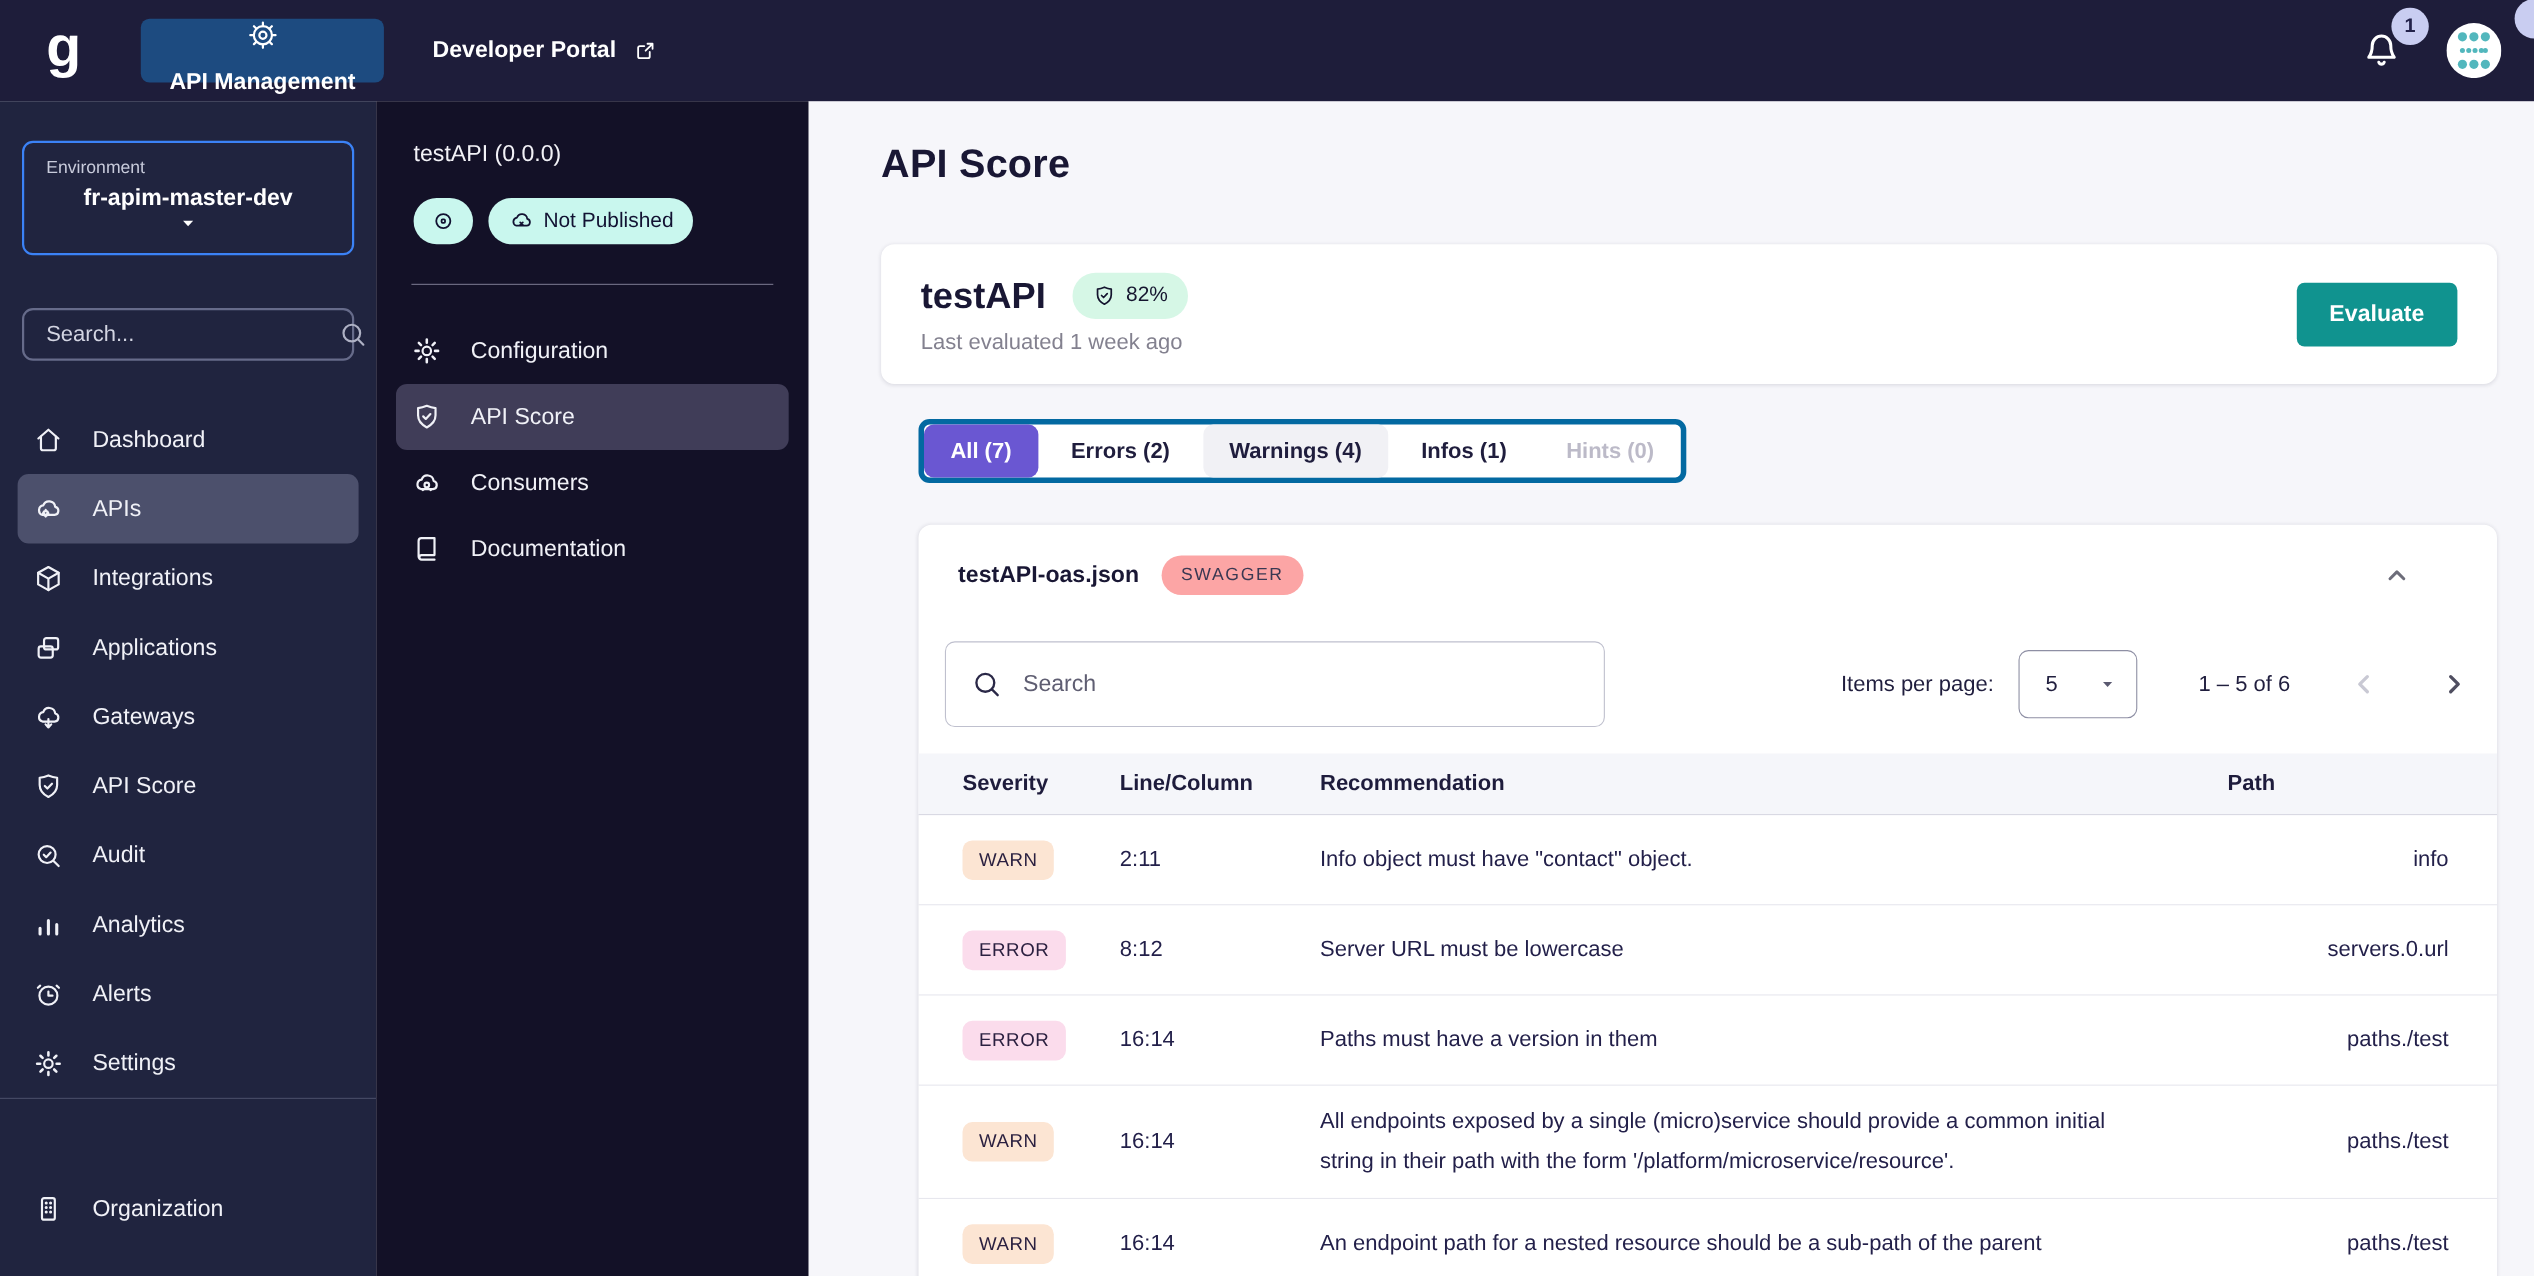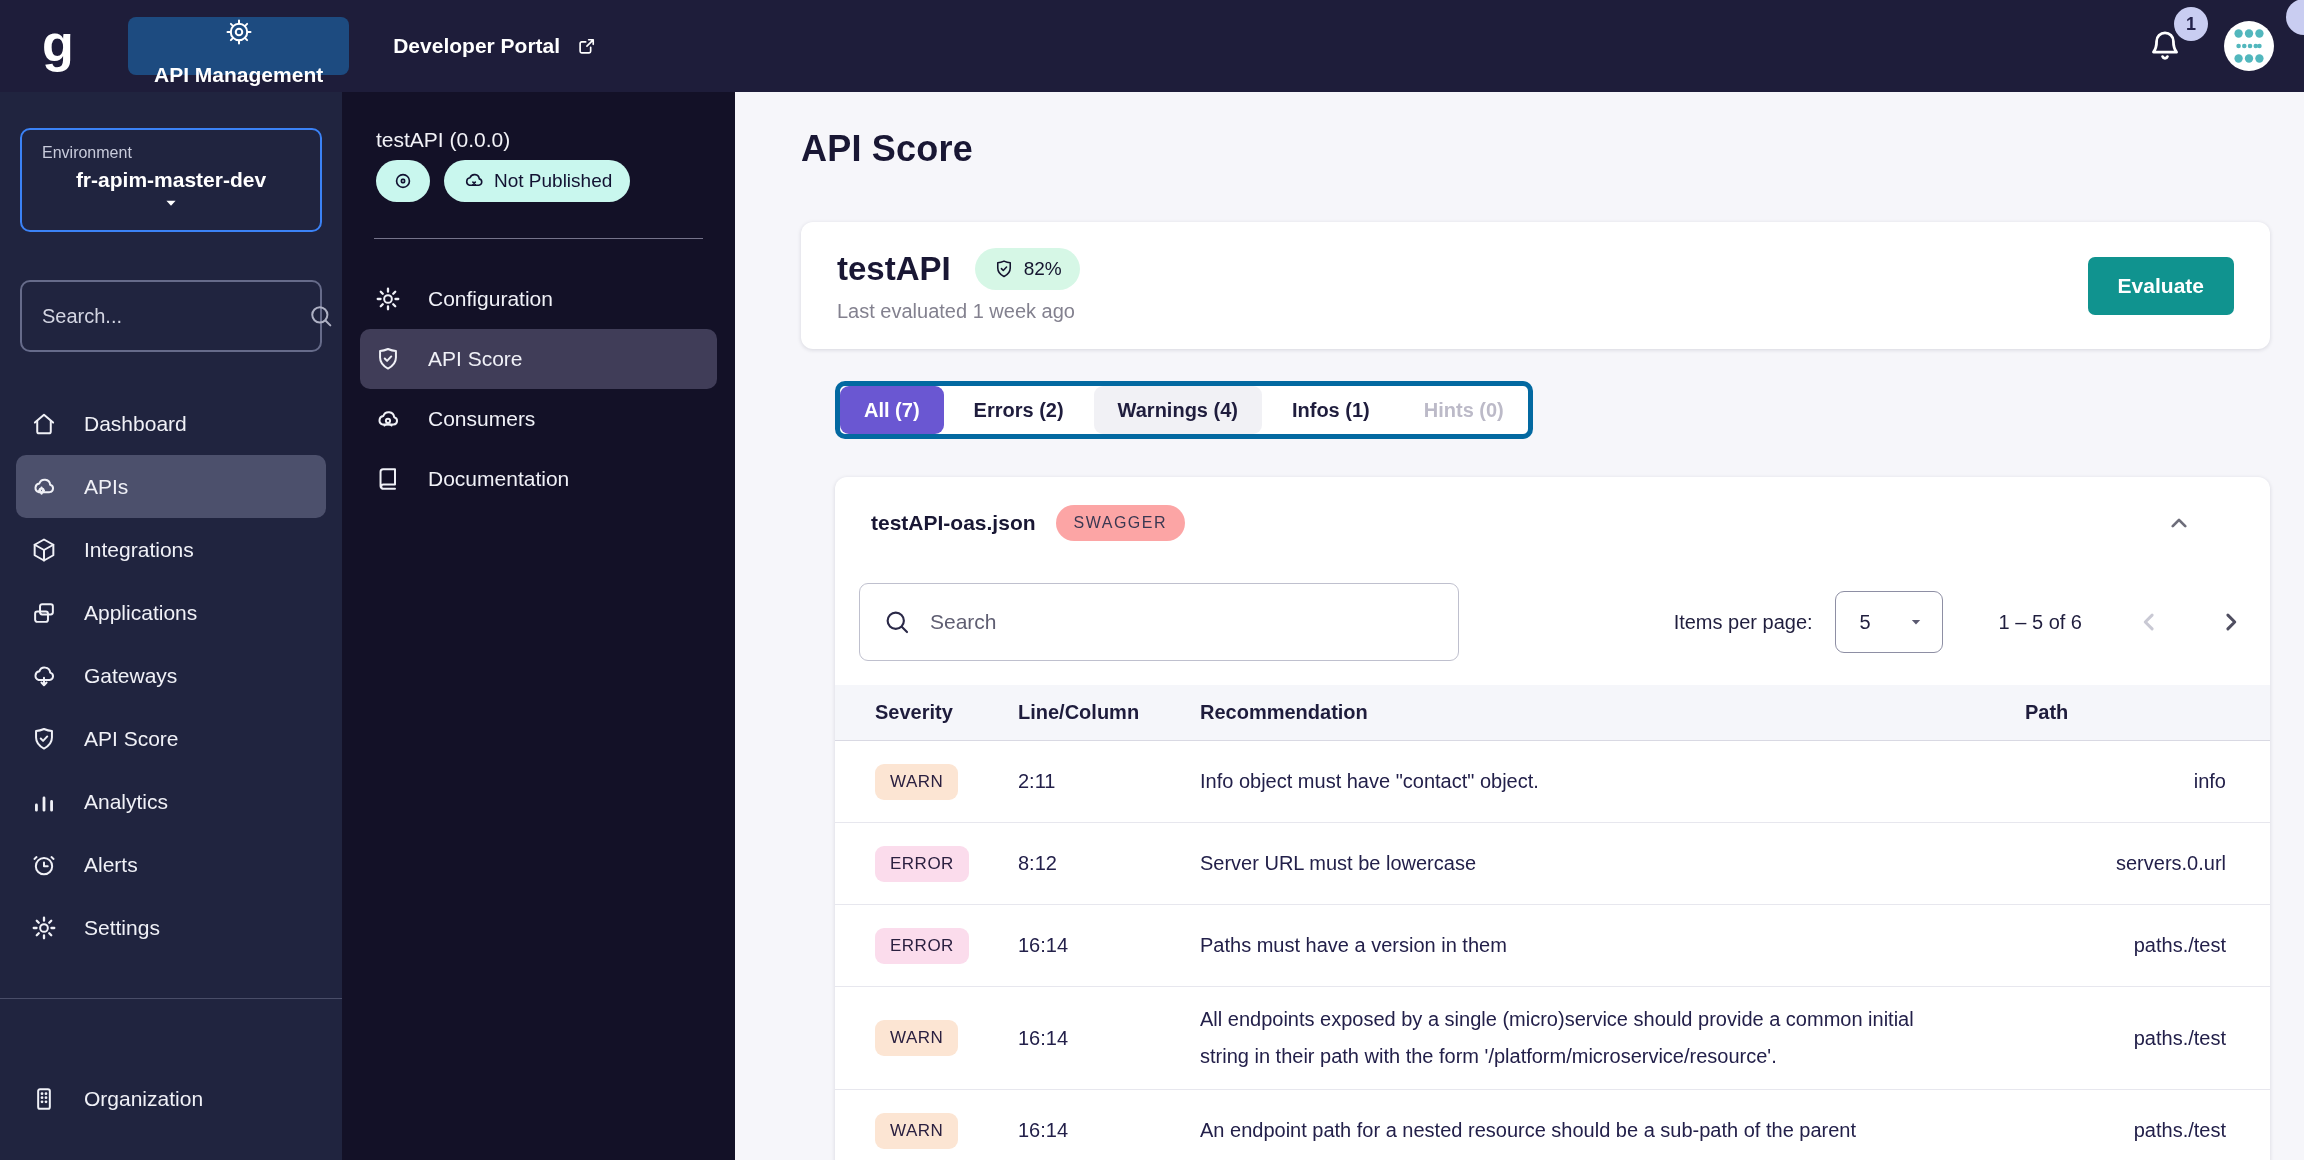--- a/index.html
+++ b/index.html
@@ -38,21 +38,21 @@
   .nav-item { display:flex; align-items:center; gap:26px; height:63px; padding:0 14px; border-radius:10px; color:#f0f1f7; font-size:21px; cursor:pointer; }
   .nav-item .icon { color:#f0f1f7; }
   .nav-item.active { background:#4c506c; }
   .sb1-bottom { margin-top:auto; }
   .sb1-divider { height:1px; background:#494d68; margin:0 -16px; }
   .sb1-org { padding:28px 0 30px 0; }
 
   
   .sidebar2 { width:393px; background:#131127; color:#eef0f6; padding:36px 18px 0 18px; flex:0 0 auto; }
   .api-title { font-size:21px; color:#f2f2f7; padding:0 16px; }
-  .api-badges { display:flex; gap:14px; margin-top:8px; padding:0 16px; }
+  .api-badges { display:flex; gap:14px; margin-top:28px; padding:0 16px; }
   .pill { background:#c9f7ee; color:#121232; border-radius:22px; height:42px; display:flex; align-items:center; gap:8px; padding:0 18px; font-size:19px; font-weight:500; }
   .pill .icon { color:#121232; }
   .pill.icon-only { padding:0 16px; }
   .sb2-divider { height:1px; background:#75738a; margin:36px 14px 30px 14px; }
   .nav2 .nav-item { height:60px; }
   .nav2 .nav-item.active { background:#403d58; }
 
   
   .main { flex:1; min-width:0; padding:36px 34px 0 66px; overflow:hidden; }
   .page-title { font-size:36px; font-weight:700; color:#191734; letter-spacing:.2px; }
@@ -233,20 +233,29 @@
             <span>Gateways</span>
           </div>
           <div class="nav-item ">
             <span class="icon">
               <svg width="28" height="28" viewBox="0 0 24 24" fill="none" stroke="currentColor" stroke-width="1.7" stroke-linecap="round" stroke-linejoin="round">
                 <path d="M12 3.4c2.3 1 4.6 1.6 6.8 1.8v5.6c0 4.2-2.7 7.3-6.8 9.4-4.1-2.1-6.8-5.2-6.8-9.4V5.2C7.4 5 9.7 4.4 12 3.4z"></path>
                 <path d="M9.2 11.6l2 2 3.6-3.8"></path>
               </svg>
             </span>
             <span>API Score</span>
+          </div>
+          <div class="nav-item ">
+            <span class="icon">
+              <svg width="28" height="28" viewBox="0 0 24 24" fill="none" stroke="currentColor" stroke-width="1.7" stroke-linecap="round" stroke-linejoin="round">
+                <circle cx="11" cy="11" r="6.6"></circle>
+                <path d="M15.8 15.8L20 20M8.4 11.2l1.9 1.9 3.4-3.6"></path>
+              </svg>
+            </span>
+            <span>Audit</span>
           </div>
           <div class="nav-item ">
             <span class="icon">
               <svg width="28" height="28" viewBox="0 0 24 24" fill="none" stroke="currentColor" stroke-width="1.7" stroke-linecap="round" stroke-linejoin="round">
                 <path d="M5.5 19v-4.5M12 19V8.5M18.5 19v-7.5" stroke-width="2.4"></path>
               </svg>
             </span>
             <span>Analytics</span>
           </div>
           <div class="nav-item ">

